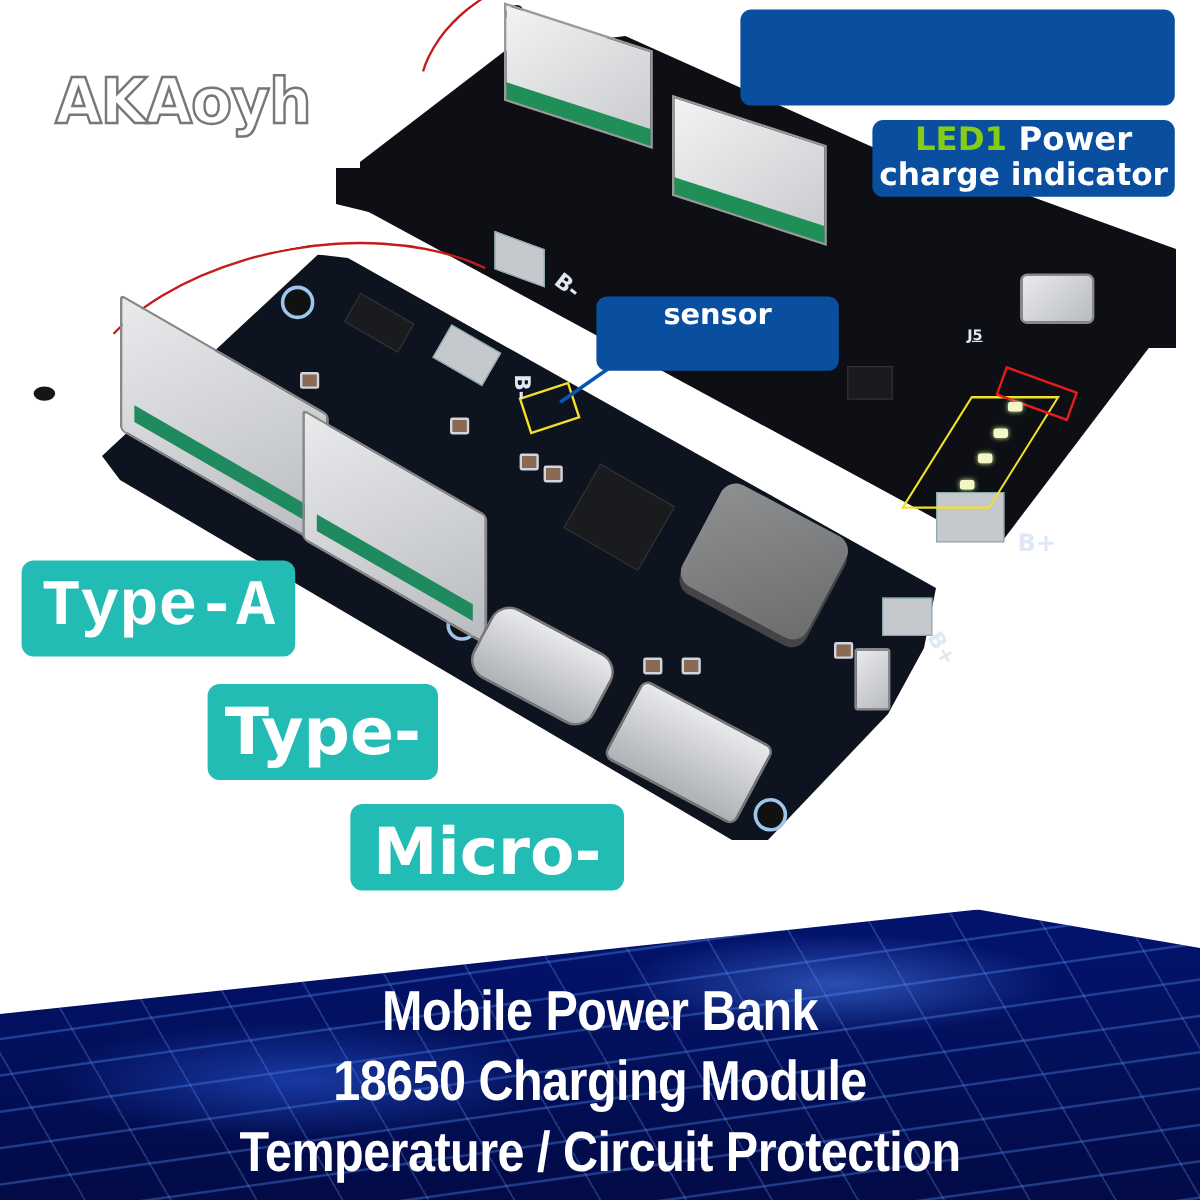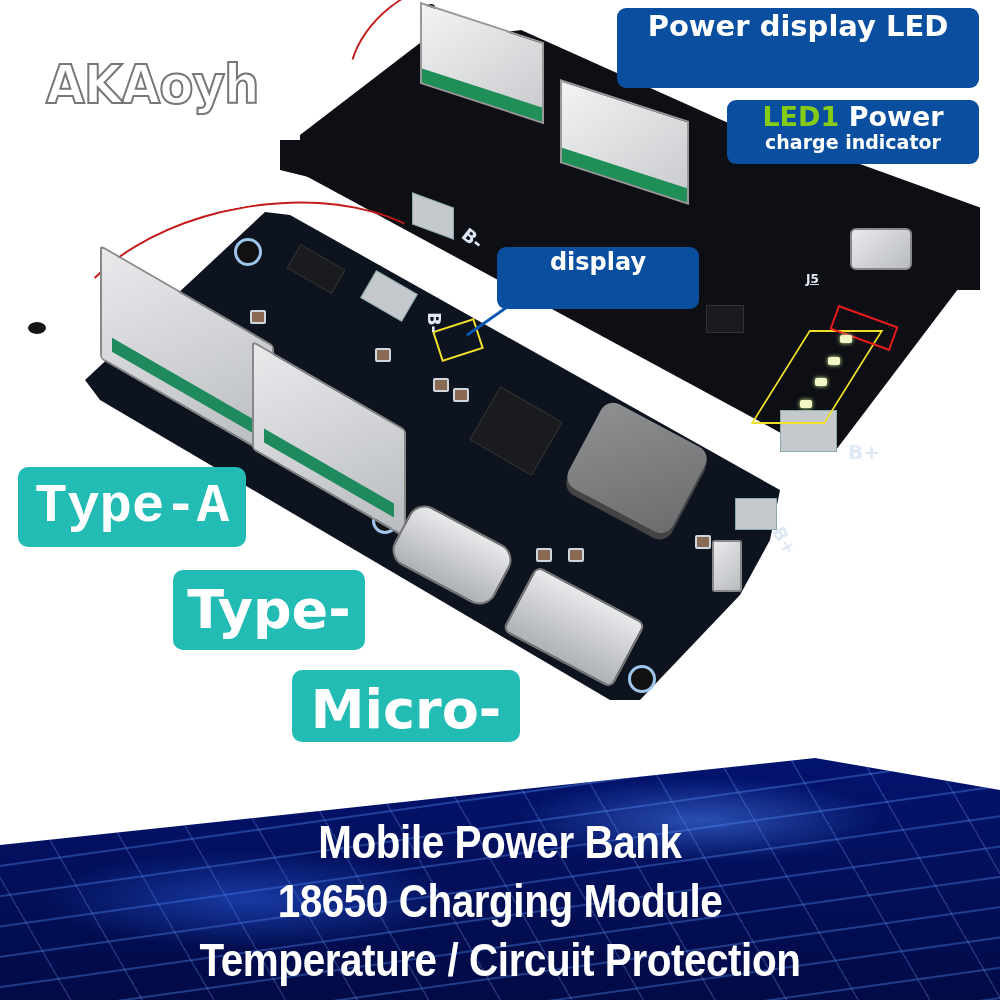--- a/index.html
+++ b/index.html
@@ -8,21 +8,21 @@
   
   .logo{left:46px;top:56px;font-family:"DejaVu Sans",sans-serif;font-weight:bold;font-size:50px;letter-spacing:-1px;color:#fff;
     -webkit-text-stroke:2px #777;text-shadow:0 0 1px #999;transform:scaleY(1.05);}
   
   .callout{background:#0a4f9f;border-radius:9px;color:#fff;font-weight:bold;text-align:center;line-height:1;}
   .c-power{left:617px;top:8px;width:362px;height:80px;}
   .c-power .row1{font-size:31px;color:#f5f02a;padding-top:5px;word-spacing:10px;}
   .c-power .row2{font-size:29px;padding-top:4px;}
   .c-quick{left:727px;top:100px;width:252px;height:64px;}
   .c-quick .row1{font-size:27px;padding-top:3px;}
-  .c-quick .row2{font-size:19px;padding-top:3px;}
+  .c-quick .row2{font-size:26px;padding-top:3px;}
   .c-quick .red{color:#84cc16;}
   .c-temp{left:497px;top:247px;width:202px;height:62px;}
   .c-temp .row1{font-size:24px;padding-top:6px;}
   .c-temp .row2{font-size:24px;padding-top:3px;}
   
   .teal{background:#22bcb4;border-radius:10px;color:#fff;font-weight:bold;text-align:center;}
   .t-a{left:18px;top:467px;width:228px;height:80px;font-size:54px;line-height:80px;font-family:Liberation Mono, monospace;}
   .t-c{left:173px;top:570px;width:192px;height:80px;font-size:54px;line-height:80px;}
   .t-m{left:262px;top:670px;width:228px;height:72px;font-size:54px;line-height:80px;margin-left:30px;}
   
@@ -128,30 +128,29 @@
   <div class="abs cap" style="left:695px;top:535px;width:12px;height:10px;"></div>
 
   <div class="abs ybox" style="left:436px;top:324px;width:40px;height:28px;transform:rotate(-18deg);"></div>
   <div class="abs silk" style="left:424px;top:312px;font-size:18px;transform:rotate(90deg);">B-</div>
   <div class="abs silk" style="left:770px;top:530px;font-size:18px;transform:rotate(60deg);">B+</div>
 </div>
 
 <div class="abs pointer" style="left:466px;top:334px;width:60px;transform:rotate(-35deg);"></div>
 
 <div class="abs callout c-power">
-  <div class="row2">Power display LED</div>
 </div>
 
 <div class="abs callout c-quick">
   <div class="row1"><span class="red">LED1</span><span> Power</span></div>
   <div class="row2">charge indicator</div>
 </div>
 
 <div class="abs callout c-temp">
-  <div class="row2">display</div>
+  <div class="row2">sensor</div>
 </div>
 
 <div class="abs teal t-a">Type-A</div>
 <div class="abs teal t-c">Type-C</div>
 <div class="abs teal t-m">Micro-B</div>
 
 <div class="abs banner"></div>
 <div class="abs banner-text">
   <div>Mobile Power Bank</div>
   <div>18650 Charging Module</div>

